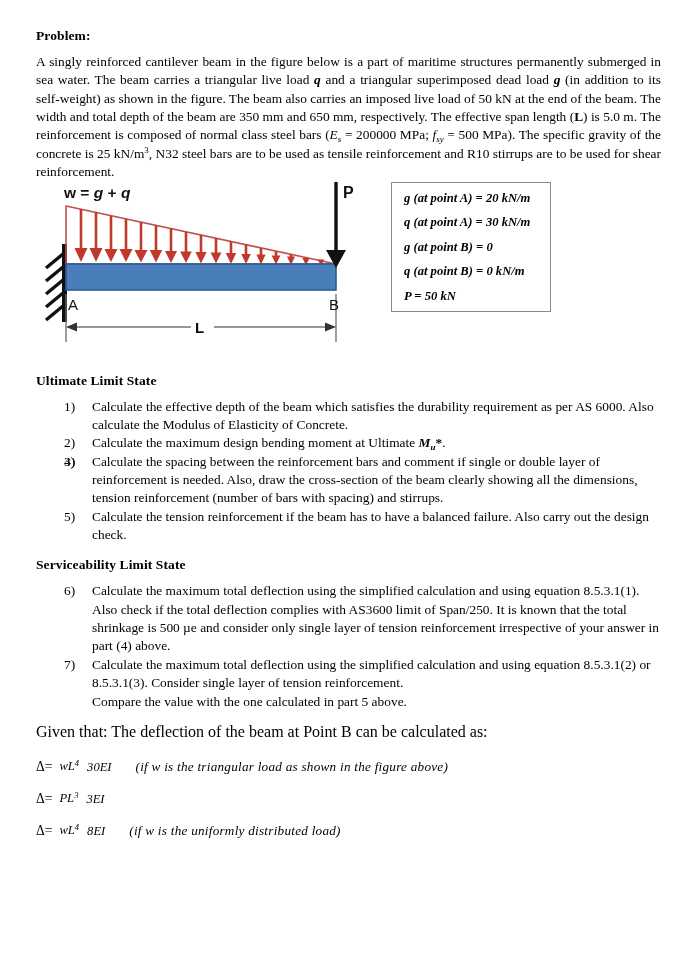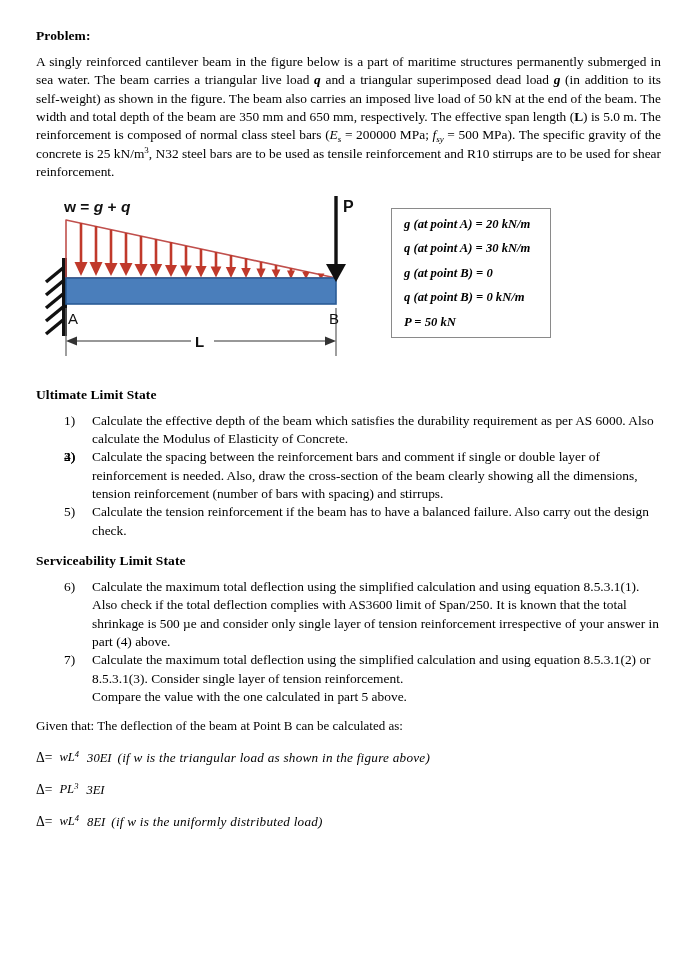--- a/index.html
+++ b/index.html
@@ -45,31 +45,30 @@
   .para .i { font-style: italic; }
   .para .bi { font-weight: bold; font-style: italic; }
   sub { font-size: 9px; vertical-align: baseline; position: relative; top: 3px; }
   sup { font-size: 9px; vertical-align: baseline; position: relative; top: -5px; }
 
   
   .figure {
     position: relative;
     width: 625px;
     height: 175px;
-    margin-top: 14px;
   }
   .beam-svg {
     position: absolute;
     left: 0;
     top: 0;
   }
   .legend-box {
     position: absolute;
     left: 355px;
-    top: 12px;
+    top: 0;
     width: 160px;
     border: 1px solid #8a8a8a;
     background: #ffffff;
     padding: 9px 4px 9px 12px;
     box-sizing: border-box;
   }
   .legend-line {
     font-family: "Liberation Serif", serif;
     font-size: 12.6px;
     font-weight: bold;
@@ -97,21 +96,21 @@
     position: absolute;
     left: 28px;
     top: 0;
     width: 24px;
     text-align: left;
   }
   ol.qlist li .txt .b { font-weight: bold; }
   ol.qlist li .txt .bi { font-weight: bold; font-style: italic; }
 
   .given {
-    font-size: 13px;
+    font-size: 16px;
     line-height: 1.37;
     margin: 10px 0 0 0;
   }
 
   
   .eqrow {
     display: flex;
     align-items: center;
     margin-top: 16px;
     font-family: "Liberation Serif", serif;
@@ -142,20 +141,21 @@
   }
   .frac .bot {
     font-size: 12.6px;
     padding: 1px 4px 0 4px;
   }
   .frac sup { font-size: 8.5px; top: -4px; }
   .eqrow .cond {
     font-style: italic;
     font-size: 13.2px;
     letter-spacing: 0.25px;
+    margin-left: 18px;
   }
 </style>
 </head>
 <body>
 
 <div class="page">
   <div class="content">
 
     <h1 class="section-head">Problem:</h1>
 
@@ -249,21 +249,21 @@
         <div class="legend-line">q (at point A) = 30 kN/m</div>
         <div class="legend-line">g (at point B) = 0</div>
         <div class="legend-line">q (at point B) = 0 kN/m</div>
         <div class="legend-line">P = 50 kN</div>
       </div>
     </div>
 
     <h1 class="section-head" style="margin-top:16px;">Ultimate Limit State</h1>
     <ol class="qlist">
         <li><span class="num">1)</span><span class="txt"><span>Calculate the effective depth of the beam which satisfies the durability requirement as per AS 6000. Also calculate the Modulus of Elasticity of Concrete.</span></span></li>
-        <li><span class="num">2)</span></li>
+        <li><span class="num">2)</span><span class="txt"><span>Calculate the maximum design bending moment at Ultimate </span><span class="bi">M</span><sub style="font-style: italic; font-weight: bold;">u</sub><span class="b">*</span><span>.</span></span></li>
         <li><span class="num">3)</span></li>
         <li><span class="num">4)</span><span class="txt"><span>Calculate the spacing between the reinforcement bars and comment if single or double layer of reinforcement is needed. Also, draw the cross-section of the beam clearly showing all the dimensions, tension reinforcement (number of bars with spacing) and stirrups.</span></span></li>
         <li><span class="num">5)</span><span class="txt"><span>Calculate the tension reinforcement if the beam has to have a balanced failure. Also carry out the design check.</span></span></li>
       </ol>
 
     <h1 class="section-head" style="margin-top:13px;">Serviceability Limit State</h1>
     <ol class="qlist">
         <li><span class="num">6)</span><span class="txt"><span>Calculate the maximum total deflection using the simplified calculation and using equation 8.5.3.1(1). Also check if the total deflection complies with AS3600 limit of Span/250. It is known that the total shrinkage is 500 µe and consider only single layer of tension reinforcement irrespective of your answer in part (4) above.</span></span></li>
         <li><span class="num">7)</span><span class="txt"><span>Calculate the maximum total deflection using the simplified calculation and using equation 8.5.3.1(2) or 8.5.3.1(3). Consider single layer of tension reinforcement.</span><br><span>Compare the value with the one calculated in part 5 above.</span></span></li>
       </ol>

